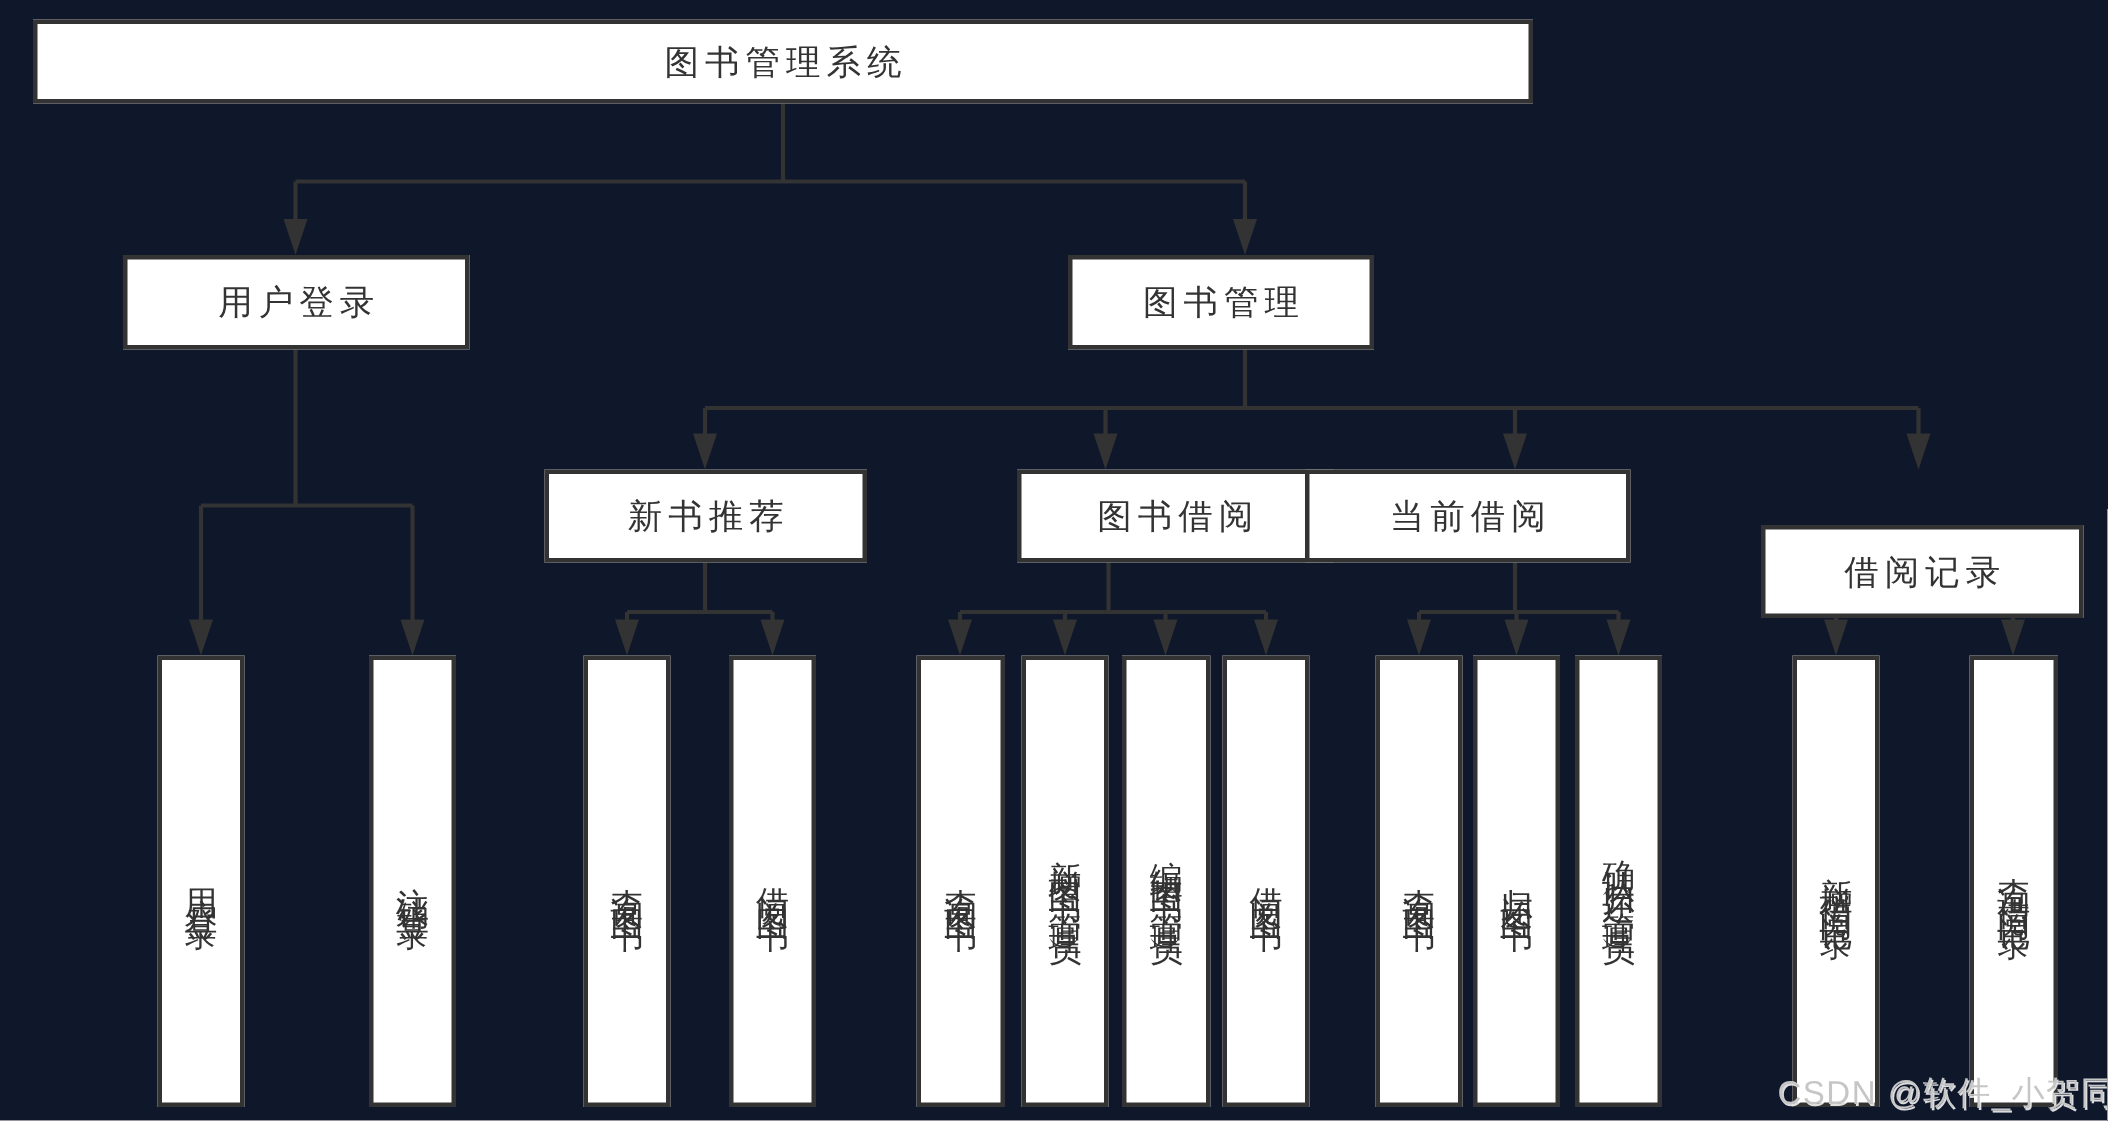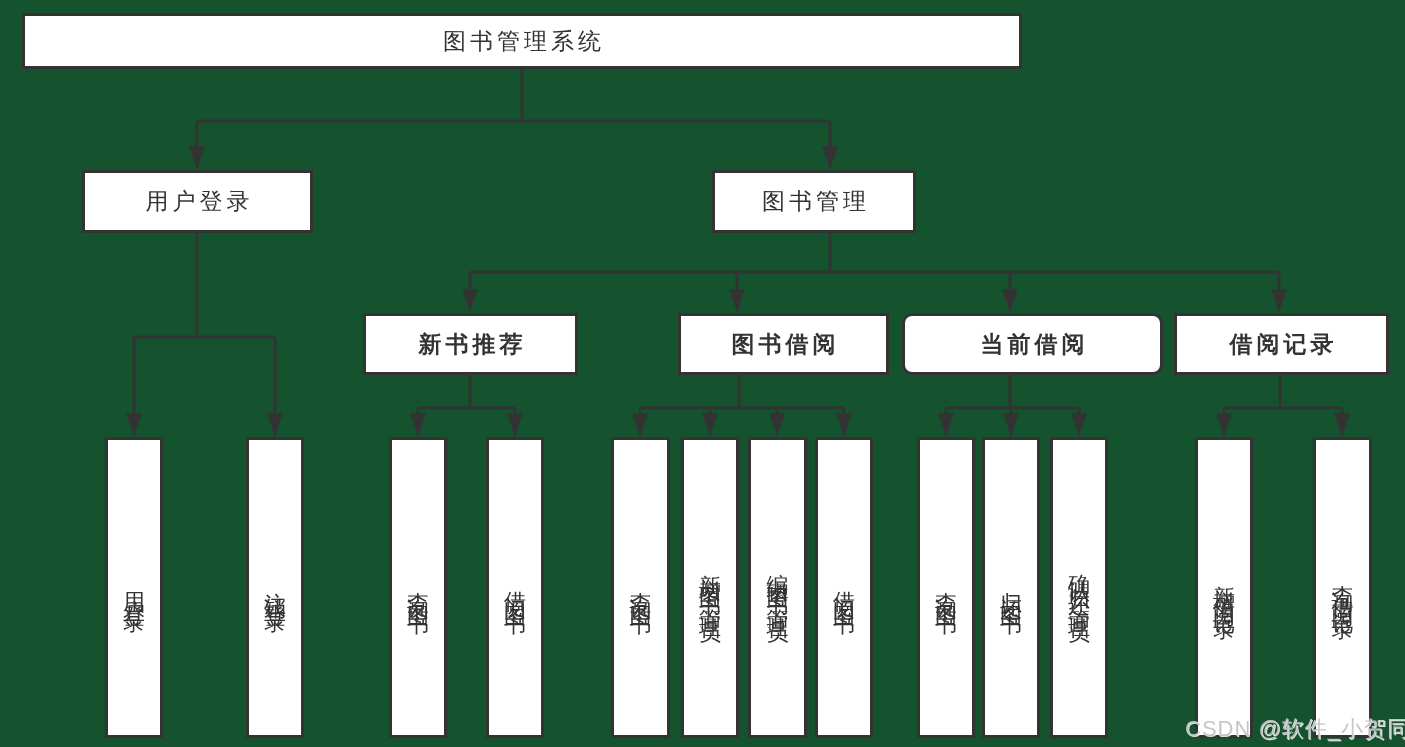--- a/index.html
+++ b/index.html
@@ -1,20 +1,20 @@
 <!DOCTYPE html>
 <html><head>
 <meta charset="utf-8">
 <style>
   html, body { margin: 0; padding: 0; background: #ffffff; }
   .canvas {
     position: relative;
     width: 1405px;
     height: 747px;
-    background: #14532d;
+    background: #0f172a;
     font-family: "Liberation Sans", sans-serif;
     overflow: hidden;
   }
   .connector-layer {
     position: absolute;
     left: 0; top: 0;
     width: 1405px; height: 747px;
     z-index: 1;
   }
   .box {
@@ -29,21 +29,21 @@
     z-index: 2;
   }
   .h-label {
     font-size: 23px;
     letter-spacing: 4px;
     white-space: nowrap;
     text-indent: 4px; 
   }
   .root-box    { left: 22px;  top: 13px;  width: 1000px; height: 56px; }
   .l2-box      { top: 170px; height: 63px; }
-  .l3-box      { top: 313px; height: 62px; font-weight: bold; }
+  .l3-box      { top: 313px; height: 62px; }
   .leaf        { top: 437px; height: 301px; }
   .v-label {
     writing-mode: vertical-rl;
     font-size: 22px;
     letter-spacing: 7px;
     line-height: 1;
     white-space: nowrap;
     color: #333333;
   }
   .watermark {
@@ -113,24 +113,24 @@
   <div class="box l2-box" style="left:712px;width:204px;">
     <span class="h-label">图书管理</span>
   </div>
 
   <div class="box l3-box" style="left:363px;width:215px;">
     <span class="h-label">新书推荐</span>
   </div>
   <div class="box l3-box" style="left:634px;width:211px;margin-left:44px;">
     <span class="h-label">图书借阅</span>
   </div>
-  <div class="box l3-box" style="left:902px;width:261px;border-radius:10px;">
+  <div class="box l3-box" style="left:870px;width:217px;">
     <span class="h-label">当前借阅</span>
   </div>
-  <div class="box l3-box" style="left:1174px;width:215px;">
+  <div class="box l3-box" style="left:1174px;width:215px;margin-top:37px;">
     <span class="h-label">借阅记录</span>
   </div>
 
   <div class="box leaf" style="left:105px;width:58px;">
     <span class="v-label">用户登录</span>
   </div>
   <div class="box leaf" style="left:246px;width:58px;">
     <span class="v-label">注销登录</span>
   </div>
   <div class="box leaf" style="left:389px;width:58px;">

